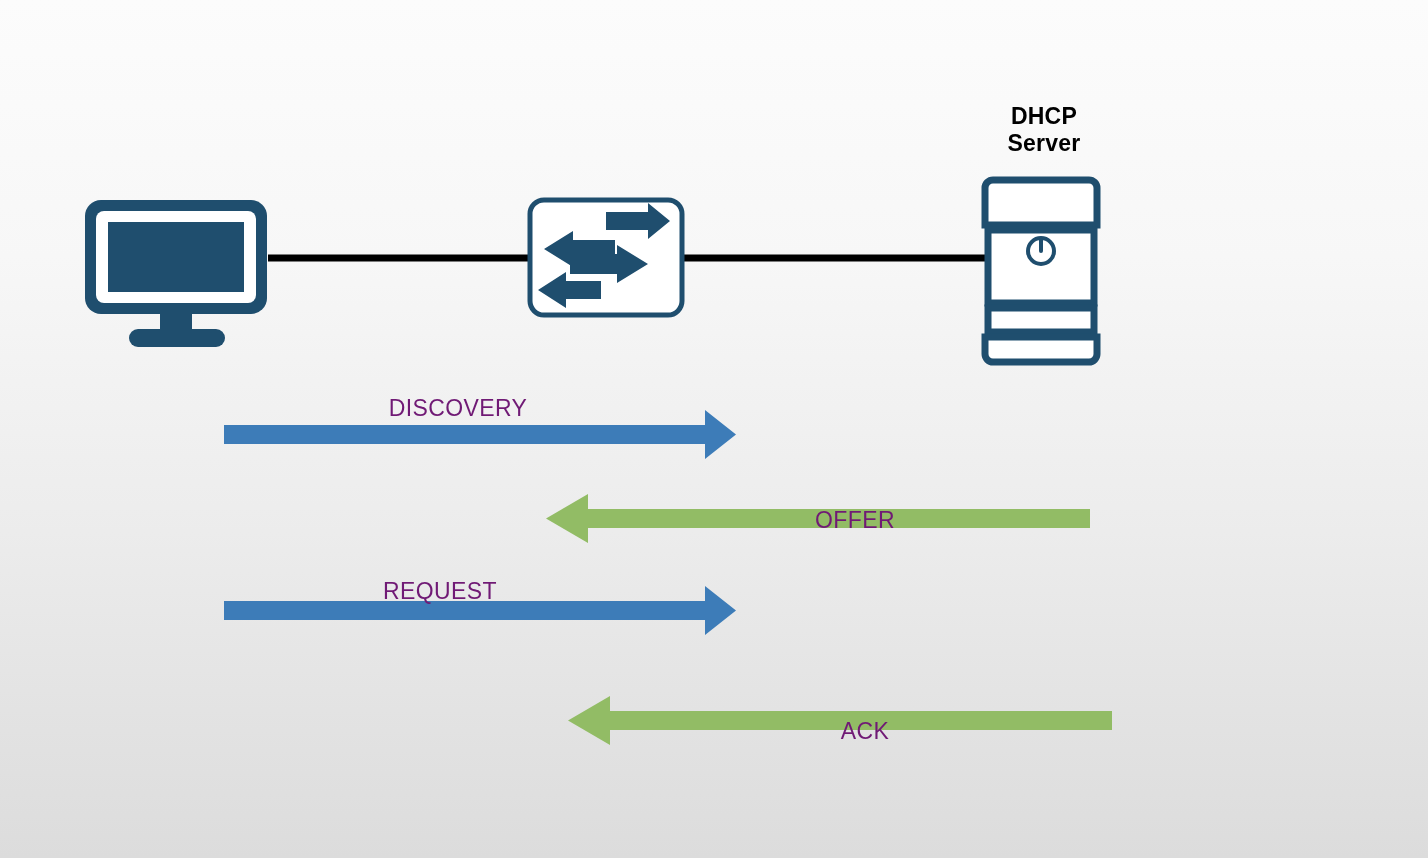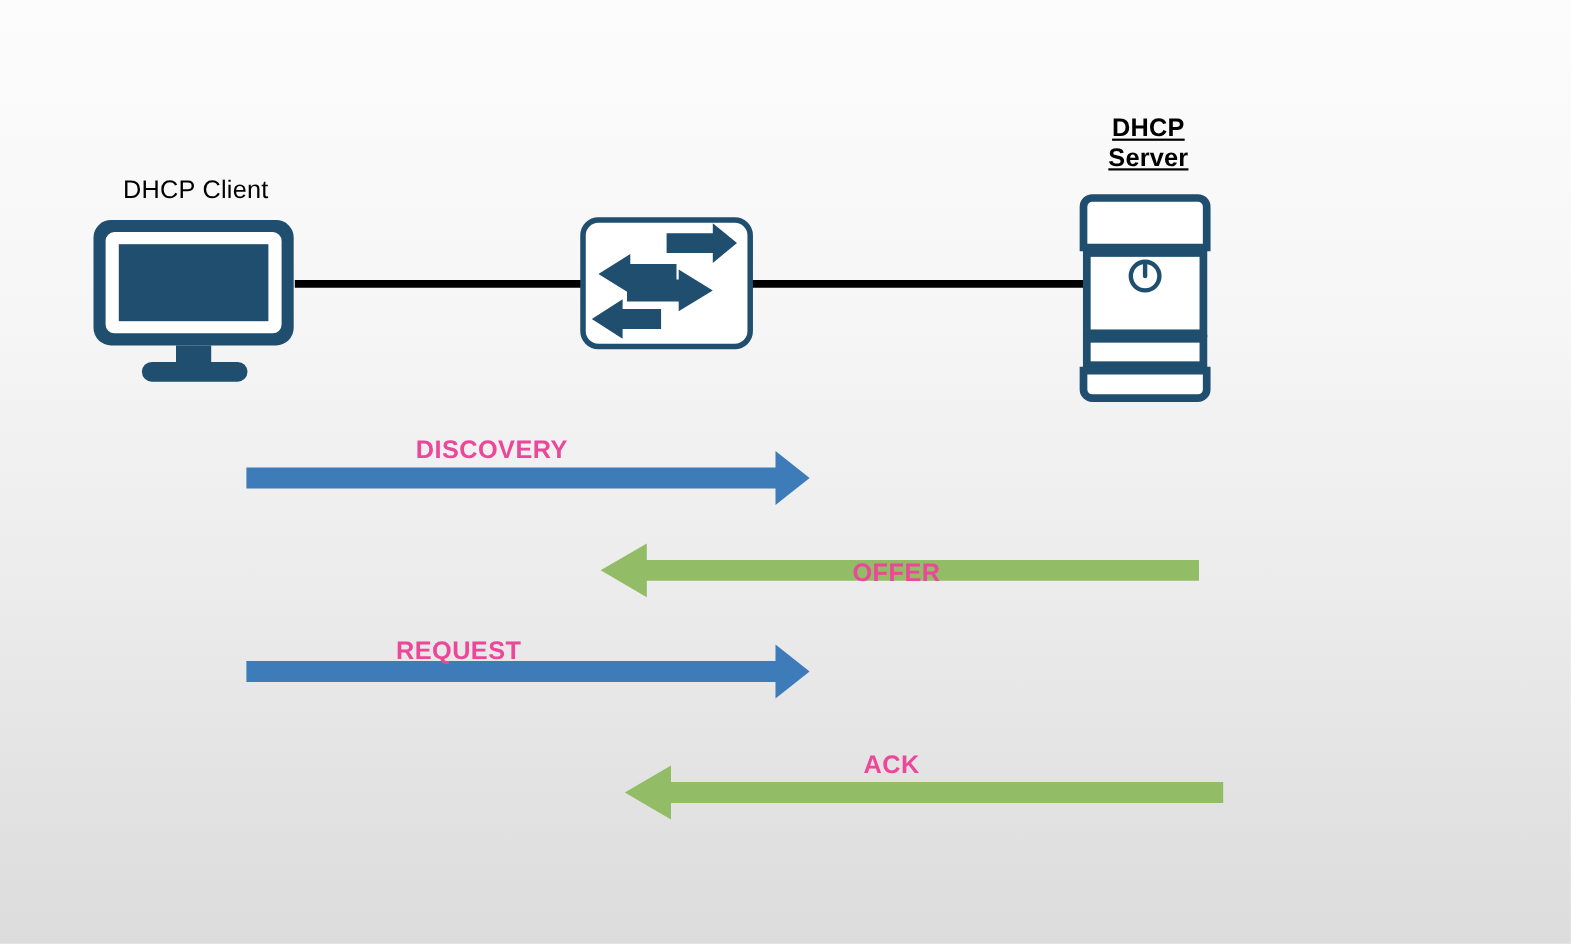--- a/index.html
+++ b/index.html
@@ -34,29 +34,29 @@
     width: 200px;
     font-size: 23px;
     font-weight: 400;
   }
   #server-label {
     left: 962px;
     top: 103px;
     width: 164px;
     font-size: 23px;
     font-weight: 700;
-    text-decoration: underline;
   }
 
   .msg-label {
     position: absolute;
-    color: #ec4899;
+    color: #701a75;
     font-size: 23px;
-    font-weight: 700;
+    font-weight: 400;
     letter-spacing: 0.4px;
+    text-align: center;
     white-space: nowrap;
   }
 
   
   .layer {
     position: absolute;
     left: 0;
     top: 0;
     width: 1428px;
     height: 858px;
@@ -119,26 +119,25 @@
 
     <path d="M 224 425 L 705 425 L 705 410 L 736 434.5 L 705 459 L 705 444 L 224 444 Z" fill="#3d7cb8"></path>
 
     <path d="M 1090 509 L 588 509 L 588 494 L 546 518.5 L 588 543 L 588 528 L 1090 528 Z" fill="#92bc65"></path>
 
     <path d="M 224 601 L 705 601 L 705 586 L 736 610.5 L 705 635 L 705 620 L 224 620 Z" fill="#3d7cb8"></path>
 
     <path d="M 1112 711 L 610 711 L 610 696 L 568 720.5 L 610 745 L 610 730 L 1112 730 Z" fill="#92bc65"></path>
   </svg>
 
-  <div class="node-label" id="client-label">DHCP Client</div>
 
   <div class="node-label" id="server-label">DHCP
 Server</div>
 
   <div class="msg-label" style="left:378px; top:395px; width:160px;">DISCOVERY</div>
 
   <div class="msg-label" style="left:775px; top:507px; width:160px;">OFFER</div>
 
   <div class="msg-label" style="left:360px; top:578px; width:160px;">REQUEST</div>
 
-  <div class="msg-label" style="left:785px; top:682px; width:160px;">ACK</div>
+  <div class="msg-label" style="left:785px; top:718px; width:160px;">ACK</div>
 
 </div>
 
 </body></html>

